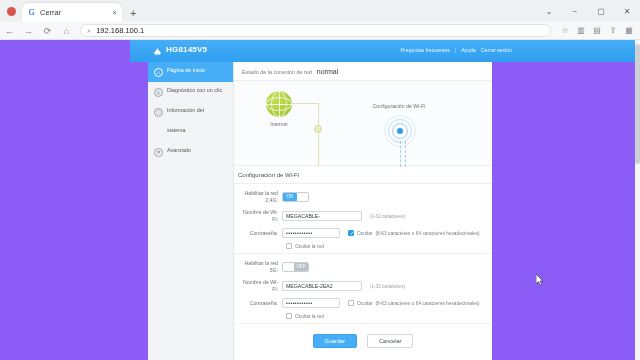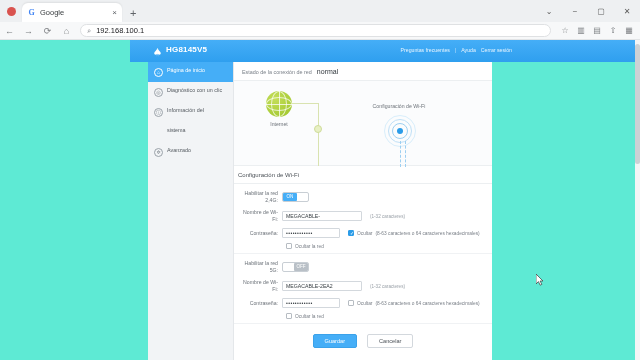--- a/index.html
+++ b/index.html
@@ -78,21 +78,21 @@
   .omni-url { font-size: 7.5px; color: #202124; white-space: nowrap; }
   .toolbar-right { display: flex; align-items: center; margin-right: 3px; }
   .tbicon {
     width: 16px; height: 18px; display: flex; align-items: center;
     justify-content: center; font-size: 8px; color: #7a7d80;
   }
 
   
   .viewport {
     position: absolute; left: 0; top: 40px; width: 640px; height: 320px;
-    background: #5eead4; overflow: hidden;
+    background: #8b5cf6; overflow: hidden;
   }
 
   
   .rt-header {
     position: absolute; left: 130px; top: 0; width: 510px; height: 22px;
     background: #3fa9f5;
     background: linear-gradient(#45aef7, #2f9fef);
   }
   .rt-logo {
     position: absolute; left: 22px; top: 4px;
@@ -320,21 +320,21 @@
 </style>
 </head>
 <body>
 
 <div id="app">
 
   <div class="tabstrip">
     <div class="profile-dot"></div>
     <div class="tab">
       <span class="tab-favicon">G</span>
-      <span class="tab-title">Google</span>
+      <span class="tab-title">Cerrar</span>
       <span class="tab-close">×</span>
     </div>
     <div class="newtab">+</div>
 
     <div class="winctrls">
       <div class="winbtn">⌄</div>
       <div class="winbtn">−</div>
       <div class="winbtn">▢</div>
       <div class="winbtn">✕</div>
     </div>

